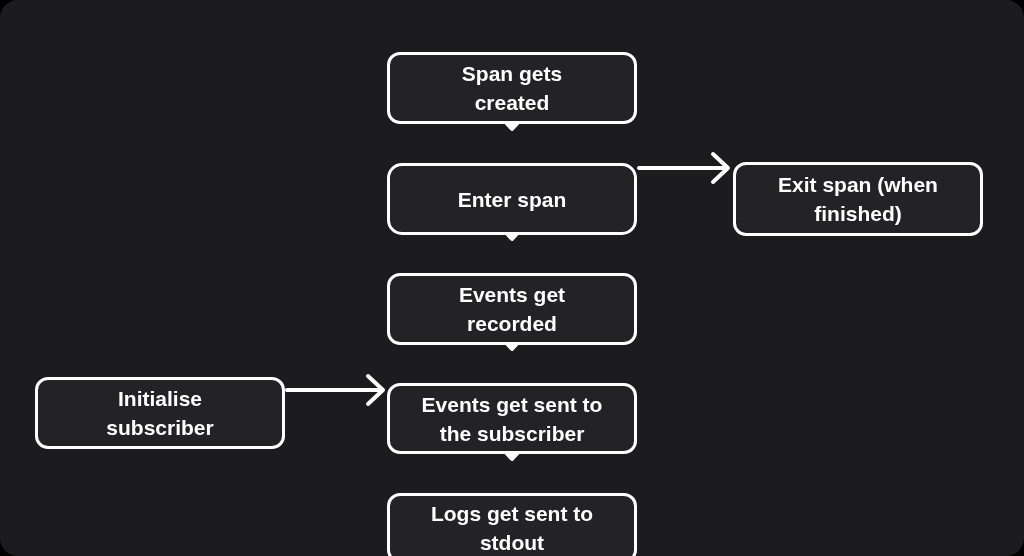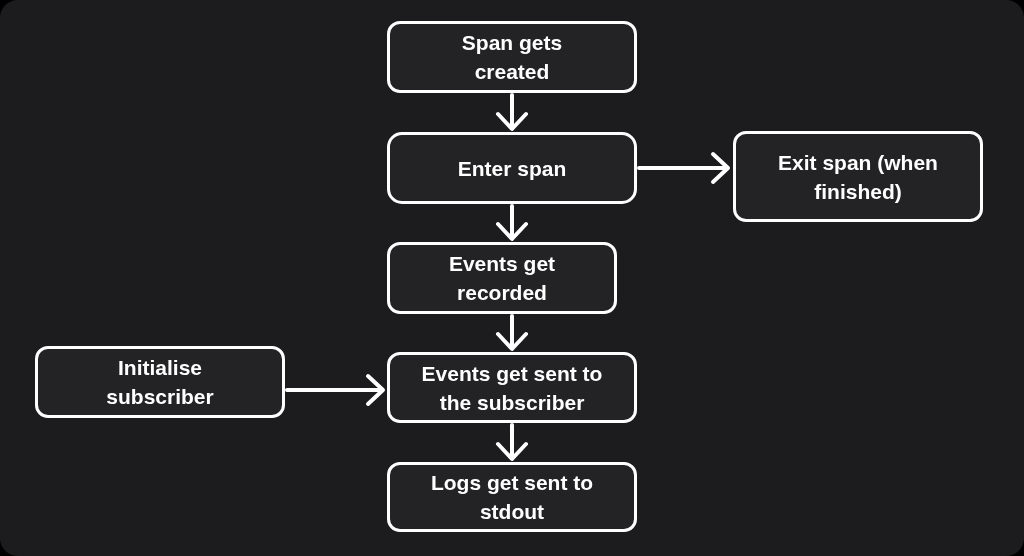--- a/index.html
+++ b/index.html
@@ -24,28 +24,29 @@
     border-radius: 13px;
     color: #ffffff;
     font-weight: bold;
     font-size: 21px;
     line-height: 29px;
     display: flex;
     align-items: center;
     justify-content: center;
     text-align: center;
     padding: 4px 10px;
+    margin-top: 31px;
   }
   .node-label {
     white-space: pre-line;
   }
   #node-span-created   { left: 387px; top:  21px; width: 250px; height: 72px; }
   #node-enter-span     { left: 387px; top: 132px; width: 250px; height: 72px; border-radius: 15px; }
-  #node-exit-span      { left: 733px; top: 131px; width: 250px; height: 91px; }
-  #node-events-recorded{ left: 387px; top: 242px; width: 230px; height: 72px; }
+  #node-exit-span      { left: 733px; top: 131px; width: 250px; height: 74px; }
+  #node-events-recorded{ left: 387px; top: 242px; width: 250px; height: 72px; }
   #node-events-sent    { left: 387px; top: 352px; width: 250px; height: 71px; }
   #node-logs-stdout    { left: 387px; top: 462px; width: 250px; height: 70px; }
   #node-init-subscriber{ left:  35px; top: 346px; width: 250px; height: 72px; }
 
   .arrows {
     position: absolute;
     left: 0; top: 0;
     width: 1024px;
     height: 556px;
     pointer-events: none;

